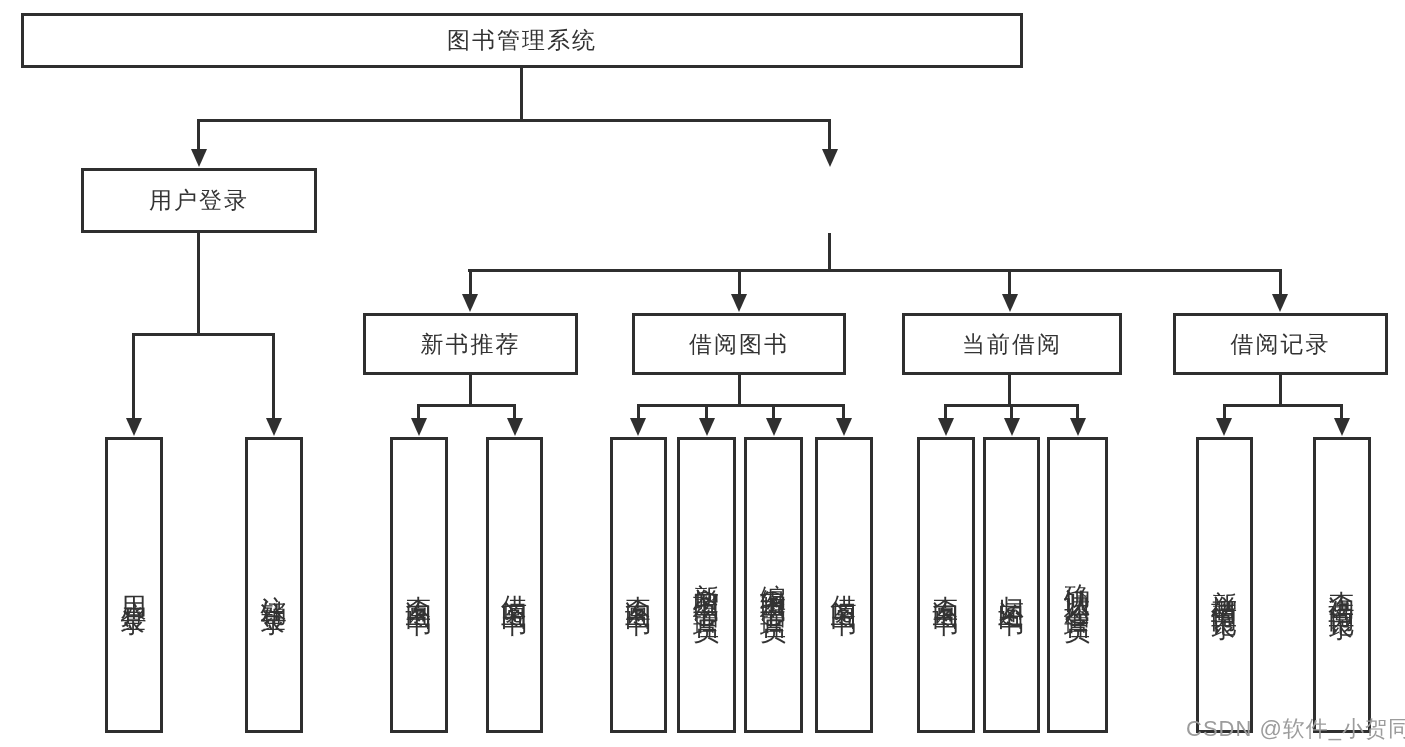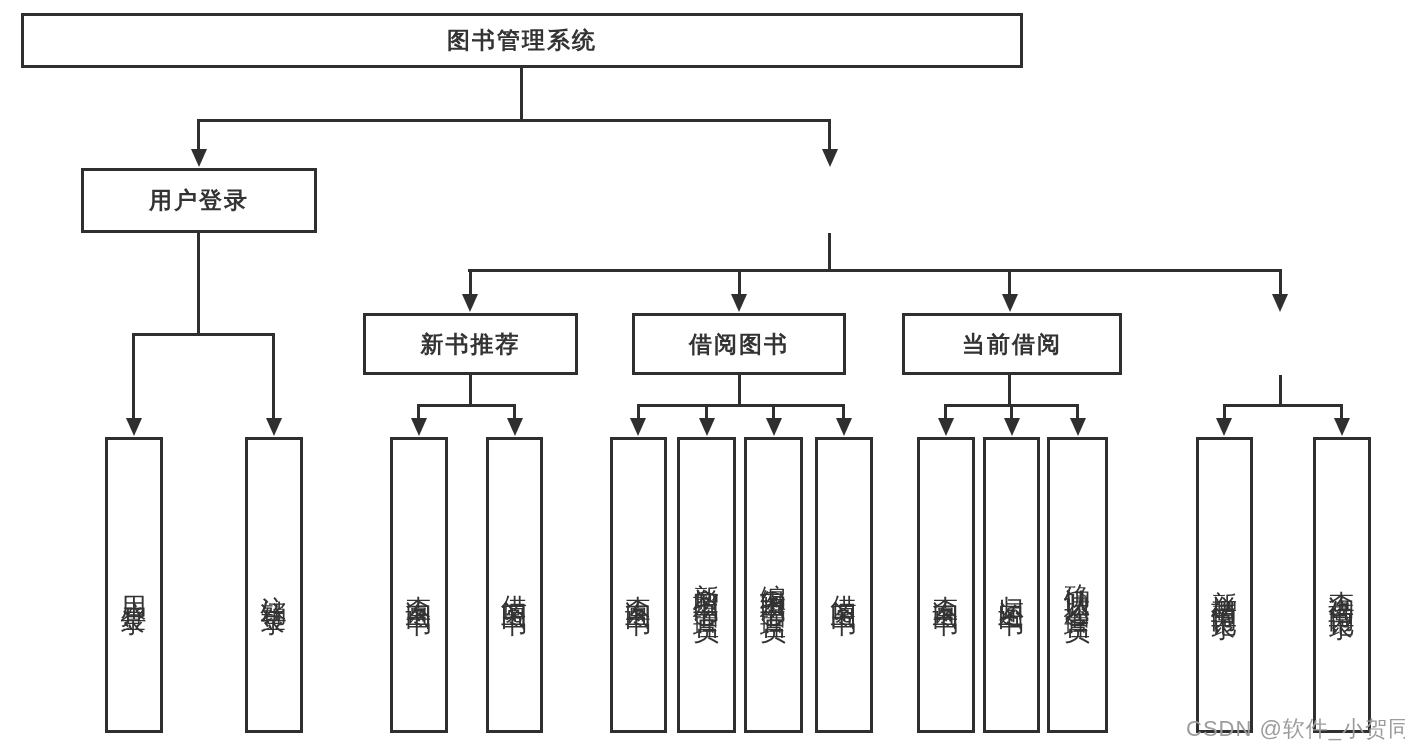--- a/index.html
+++ b/index.html
@@ -21,21 +21,20 @@
     border: 3px solid #2f2f2f;
     display: flex;
     align-items: center;
     justify-content: center;
     color: #333333;
   }
   .node.h span {
     font-size: 23px;
     letter-spacing: 2px;
     white-space: nowrap;
-    font-weight: bold;
   }
   .node.v span {
     writing-mode: vertical-rl;
     text-orientation: mixed;
     font-size: 26px;
     letter-spacing: 5px;
     line-height: 1;
     white-space: nowrap;
   }
 
@@ -103,20 +102,23 @@
   <div class="ar" style="left:1272px; top:294px"></div>
 
   <div class="node h" style="left:363px; top:313px; width:215px; height:62px">
     <span>新书推荐</span>
   </div>
   <div class="node h" style="left:632px; top:313px; width:214px; height:62px">
     <span>借阅图书</span>
   </div>
   <div class="node h" style="left:902px; top:313px; width:220px; height:62px">
     <span>当前借阅</span>
+  </div>
+  <div class="node h" style="left:1173px; top:313px; width:215px; height:62px">
+    <span>借阅记录</span>
   </div>
 
   <div class="vl" style="left:469px; top:375px; height:32px"></div>
   <div class="hl" style="left:417px; top:404px; width:99px"></div>
   <div class="vl" style="left:417px; top:404px; height:16px"></div>
   <div class="ar" style="left:411px; top:418px"></div>
   <div class="vl" style="left:513px; top:404px; height:16px"></div>
   <div class="ar" style="left:507px; top:418px"></div>
 
   <div class="vl" style="left:738px; top:375px; height:32px"></div>

